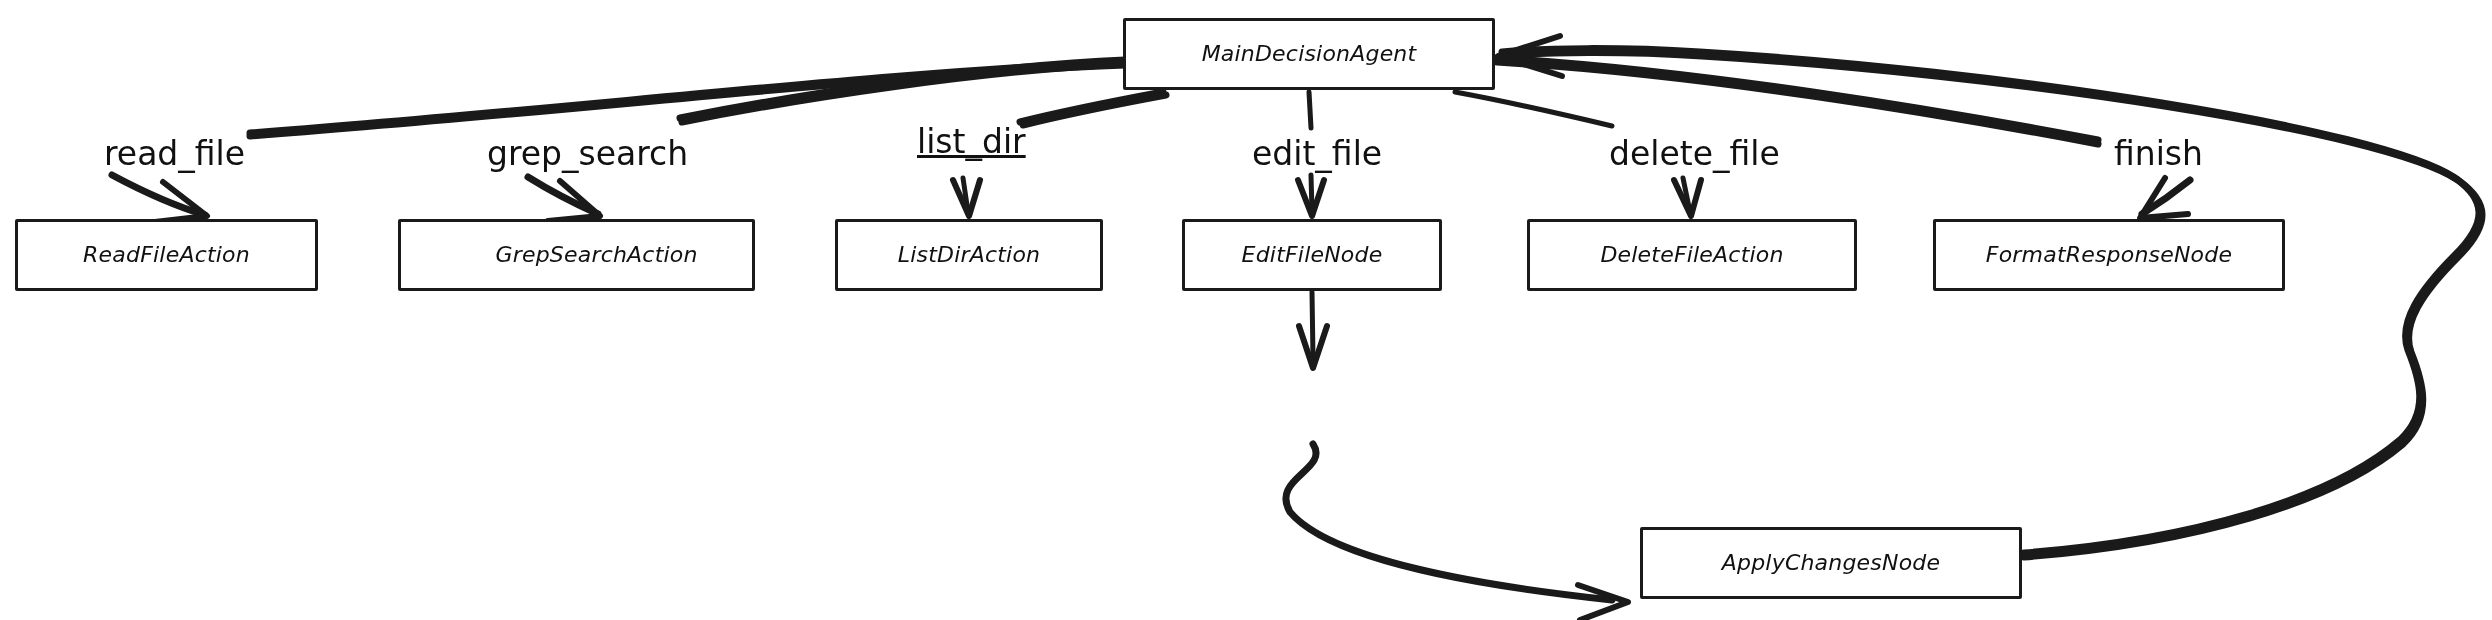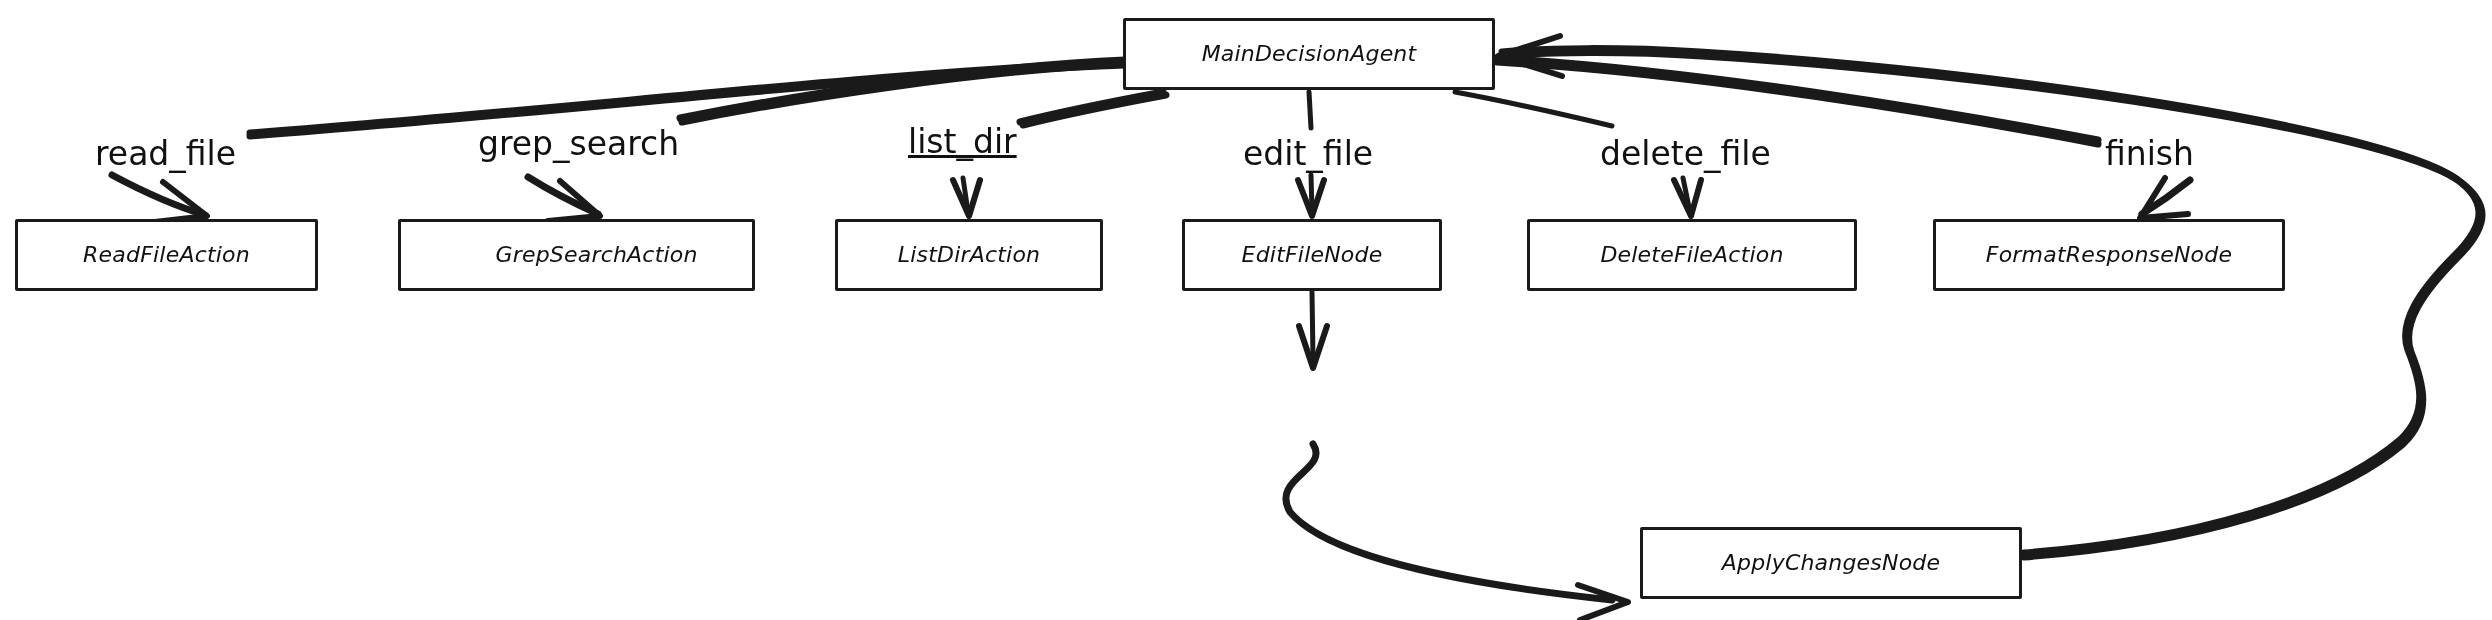--- a/index.html
+++ b/index.html
@@ -47,20 +47,21 @@
   }
   .edge-label {
     position: absolute;
     font-family: "DejaVu Sans", sans-serif;
     font-size: 33px;
     font-weight: 400;
     color: #111111;
     white-space: nowrap;
     line-height: 1;
     z-index: 6;
+    margin-left: 9px;
   }
 </style>
 </head>
 <body>
 
 <div id="canvas">
 
   <svg id="edges" viewBox="0 0 2492 620" xmlns="http://www.w3.org/2000/svg">
     <defs>
       <style>
@@ -157,21 +158,21 @@
     <span class="node-label">FormatResponseNode</span>
   </div>
 
 
   <div class="node" style="left:1640px; top:527px; width:382px; height:72px;">
     <span class="node-label">ApplyChangesNode</span>
   </div>
 
   <div class="edge-label" style="left:95px; top:137px;">read_file</div>
 
-  <div class="edge-label" style="left:478px; top:127px;">grep_search</div>
+  <div class="edge-label" style="left:478px; top:137px;">grep_search</div>
 
   <div class="edge-label" style="left:908px; top:125px;text-decoration:underline;">list_dir</div>
 
   <div class="edge-label" style="left:1243px; top:137px;text-align:right;">edit_file</div>
 
   <div class="edge-label" style="left:1600px; top:137px;">delete_file</div>
 
   <div class="edge-label" style="left:2105px; top:137px;">finish</div>
 
 </div>

